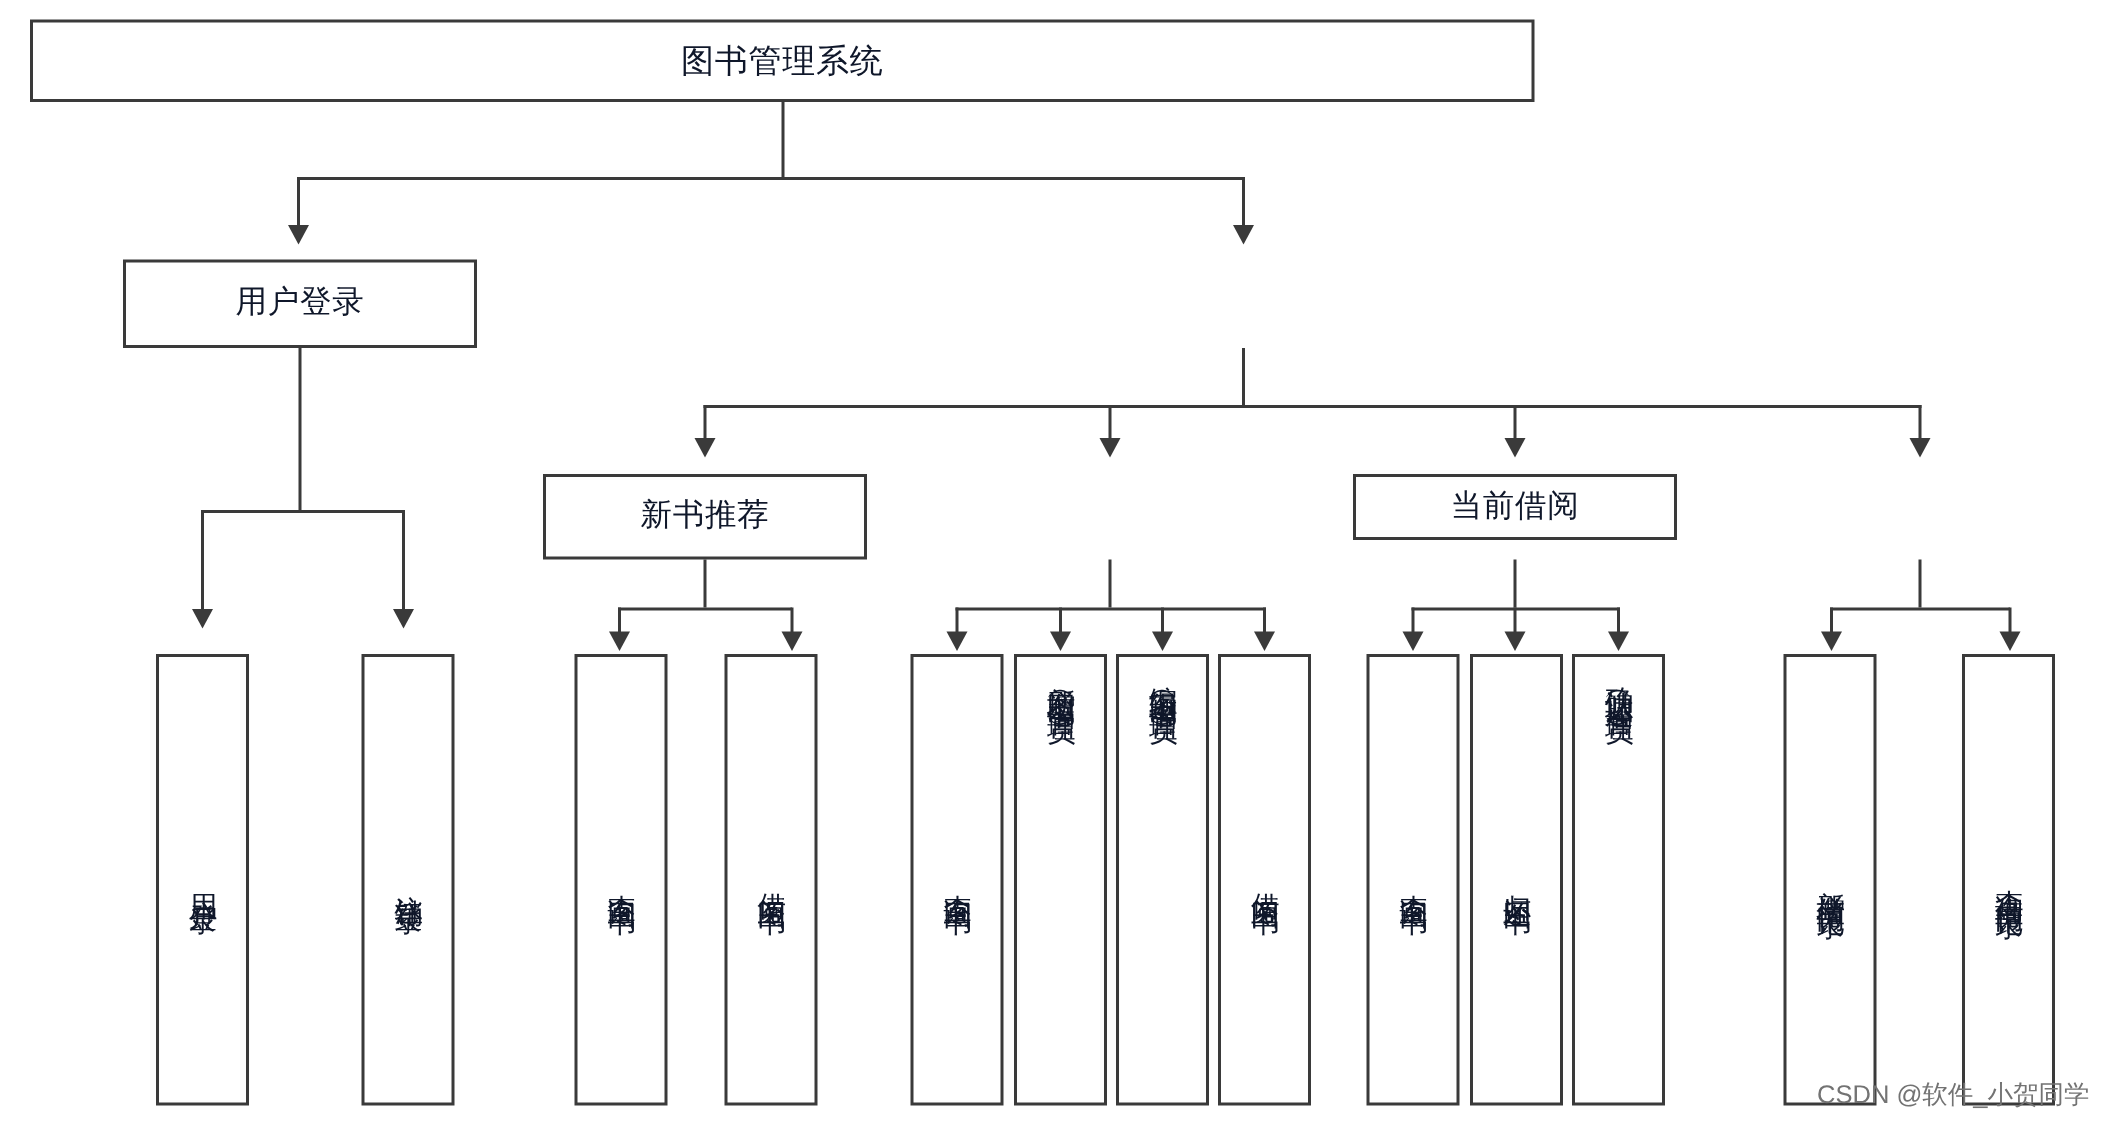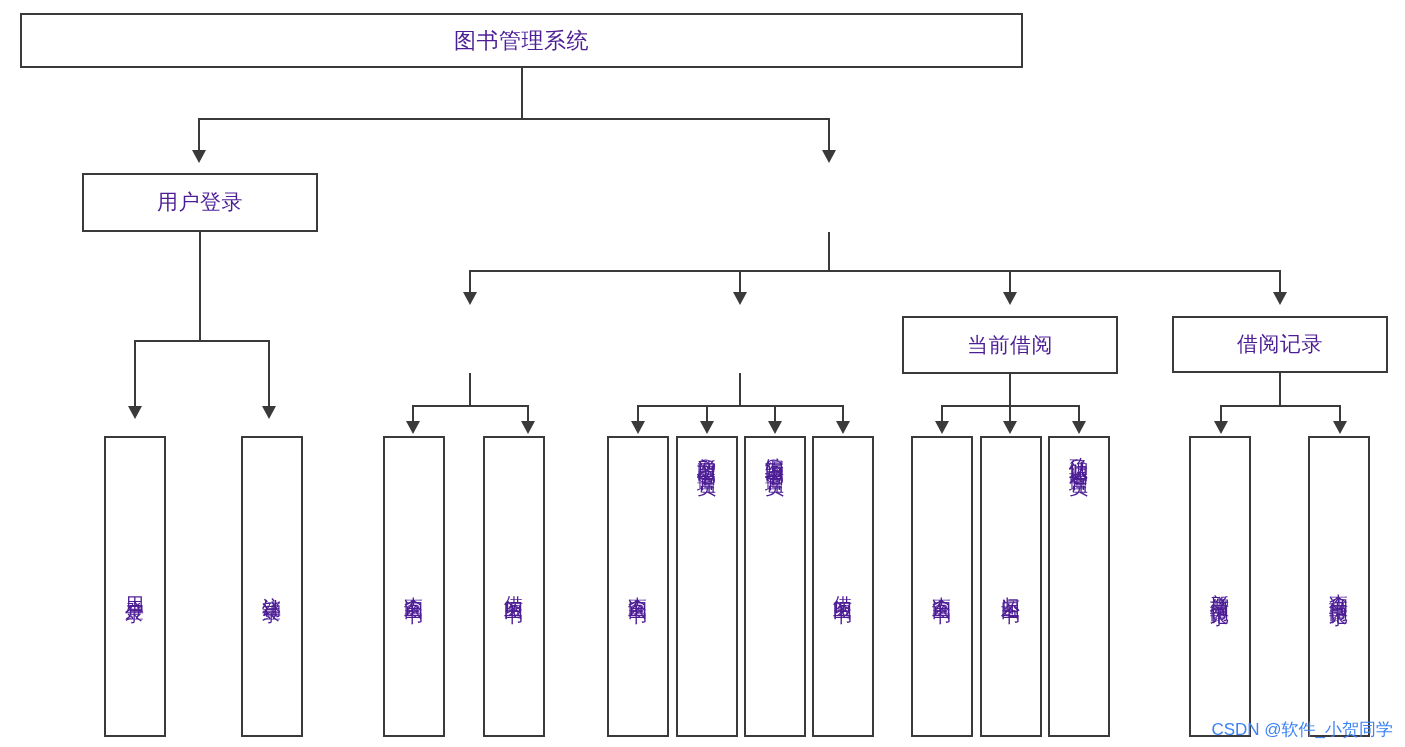--- a/index.html
+++ b/index.html
@@ -20,21 +20,21 @@
   }
   
   .node {
     position: absolute;
     box-sizing: border-box;
     background: #ffffff;
     border: 2px solid #3a3a3a;
     display: flex;
     align-items: center;
     justify-content: center;
-    color: #4c1d95;
+    color: #0f172a;
     line-height: 1.18;
   }
   .node.h {            
     font-size: 21px;
     letter-spacing: 0.5px;
   }
   .node.root {
     font-size: 22px;
   }
   .node.v {            
@@ -71,21 +71,21 @@
     border-right: 7px solid transparent;
     border-top: 13px solid #3a3a3a;
   }
 
   
   #watermark {
     position: absolute;
     right: 12px;
     bottom: 6px;
     font-size: 17px;
-    color: #3b82f6;
+    color: #737373;
     white-space: nowrap;
     user-select: none;
   }
 </style>
 </head>
 <body>
 
 <div id="canvas">
 
   <div class="node root h" style="left:20px; top:13px; width:1003px; height:55px;">
@@ -117,25 +117,25 @@
   <div class="seg hline" style="left:469px; top:270px; width:812px; height:2px;"></div>
   <div class="seg vline" style="left:469px; top:270px; width:2px; height:24px;"></div>
   <div class="arrow" style="left:463px; top:292px;"></div>
   <div class="seg vline" style="left:739px; top:270px; width:2px; height:24px;"></div>
   <div class="arrow" style="left:733px; top:292px;"></div>
   <div class="seg vline" style="left:1009px; top:270px; width:2px; height:24px;"></div>
   <div class="arrow" style="left:1003px; top:292px;"></div>
   <div class="seg vline" style="left:1279px; top:270px; width:2px; height:24px;"></div>
   <div class="arrow" style="left:1273px; top:292px;"></div>
 
-  <div class="node h" style="left:902px; top:316px; width:216px; height:58px;">
+  <div class="node h" style="left:362px; top:316px; width:216px; height:57px;">
+    <span>新书推荐</span>
+  </div>
+  <div class="node h" style="left:902px; top:316px; width:216px; height:44px;">
     <span>当前借阅</span>
-  </div>
-  <div class="node h" style="left:1172px; top:316px; width:216px; height:57px;">
-    <span>借阅记录</span>
   </div>
 
   <div class="seg vline" style="left:469px; top:373px; width:2px; height:32px;"></div>
   <div class="seg hline" style="left:412px; top:405px; width:116px; height:2px;"></div>
   <div class="seg vline" style="left:412px; top:405px; width:2px; height:18px;"></div>
   <div class="arrow" style="left:406px; top:421px;"></div>
   <div class="seg vline" style="left:527px; top:405px; width:2px; height:18px;"></div>
   <div class="arrow" style="left:521px; top:421px;"></div>
 
   <div class="seg vline" style="left:739px; top:373px; width:2px; height:32px;"></div>

